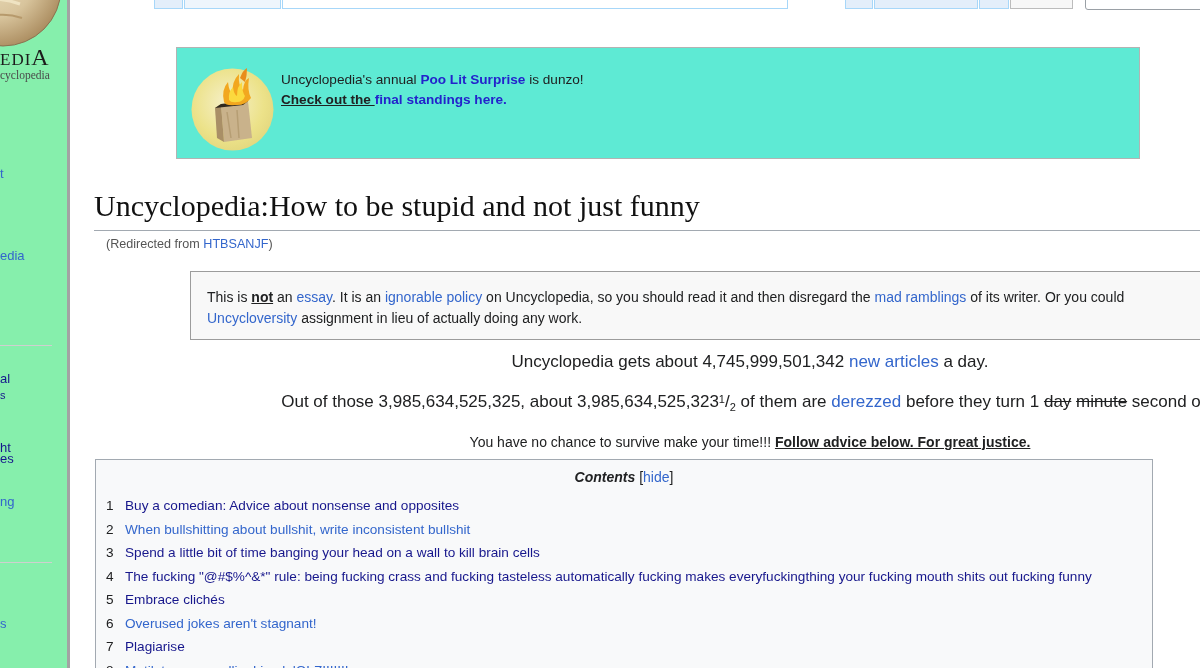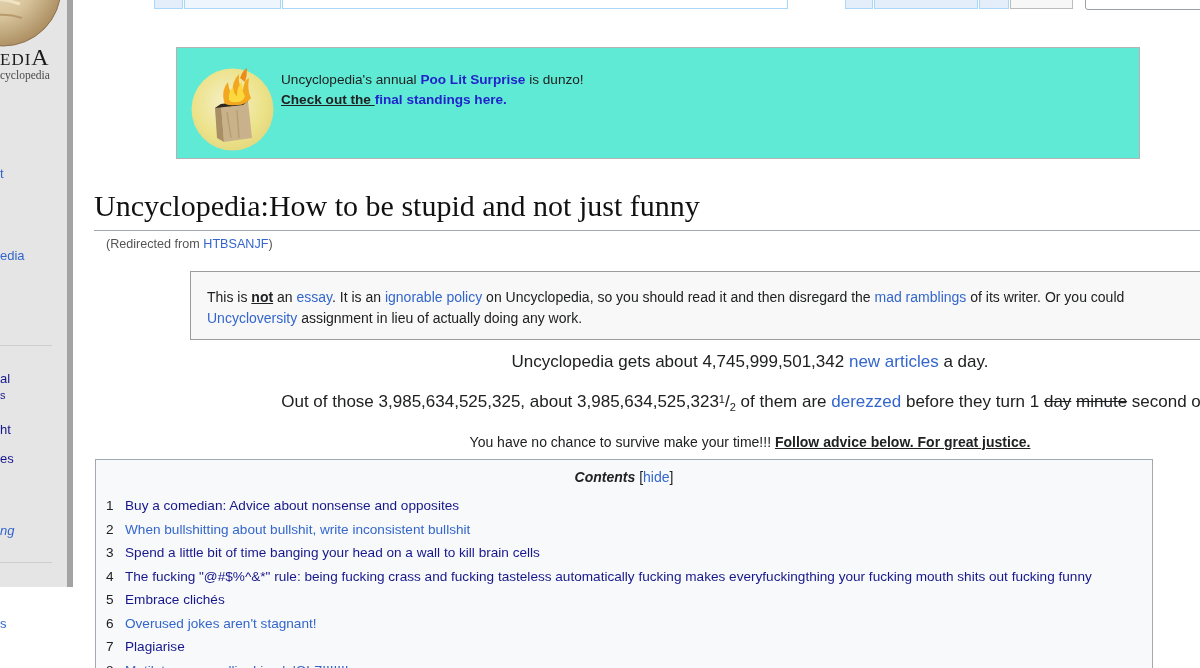--- a/index.html
+++ b/index.html
@@ -1,21 +1,21 @@
 <!DOCTYPE html>
 <html><head>
 <meta charset="utf-8">
 <style>
   html,body{margin:0;padding:0;width:1200px;height:668px;overflow:hidden;background:#fff;
     font-family:"Liberation Sans",sans-serif;}
   #viewport{position:relative;width:1200px;height:668px;overflow:hidden;background:#fff;}
 
   
-  #sidebar{position:absolute;left:0;top:0;width:67px;height:587px;background:#e5e5e5;
-    border-right:6px solid #a3a3a3;}
+  #sidebar{position:absolute;left:0;top:0;width:67px;height:668px;background:#86efac;
+    border-right:3px solid #a3a3a3;}
   .logo-globe{position:absolute;left:-62px;top:-78px;}
   .wordmark{position:absolute;left:0;top:44px;font-family:"Liberation Serif",serif;color:#1c1c1c;white-space:nowrap;}
   .wordmark .wm-small{font-size:17px;letter-spacing:1px;}
   .wordmark .wm-big{font-size:24px;}
   .tagline{position:absolute;left:0;top:69px;font-family:"Liberation Serif",serif;font-size:11.5px;color:#4a4a4a;white-space:nowrap;}
   .frag{position:absolute;left:0;font-size:13px;white-space:nowrap;cursor:pointer;}
   .frag-link{color:#3366cc;}
   .frag-visited{color:#17178c;}
   .frag-small{font-size:11px;}
   .side-sep{position:absolute;left:0;width:52px;border-top:1px solid #cfcfcf;}
@@ -102,23 +102,23 @@
       <path d="M50 95 Q66 90 84 96" stroke="#b79a6c" stroke-width="2" fill="none"></path>
     </svg>
     <div class="wordmark"><span class="wm-small">EDI</span><span class="wm-big">A</span></div>
     <div class="tagline">cyclopedia</div>
 
     <span class="frag frag-link" style="top:166px;">t</span>
     <span class="frag frag-link" style="top:248px;">edia</span>
     <div class="side-sep" style="top:345px;"></div>
     <span class="frag frag-visited" style="top:371px;">al</span>
     <span class="frag frag-visited frag-small" style="top:389px;">s</span>
-    <span class="frag frag-visited" style="top:422px;">ht</span>
+    <span class="frag frag-visited" style="top:440px;">ht</span>
     <span class="frag frag-visited" style="top:451px;">es</span>
-    <span class="frag frag-link" style="top:523px;font-style:italic;">ng</span>
+    <span class="frag frag-link" style="top:494px;">ng</span>
     <div class="side-sep" style="top:562px;"></div>
     <span class="frag frag-link" style="top:616px;">s</span>
   </div>
 
   <div id="banner">
     <svg id="banner-img" viewBox="0 0 83 83">
       <defs>
         <radialGradient id="bagbg" cx="45%" cy="42%" r="62%">
           <stop offset="0%" stop-color="#f6f0cb"></stop>
           <stop offset="70%" stop-color="#ece289"></stop>

